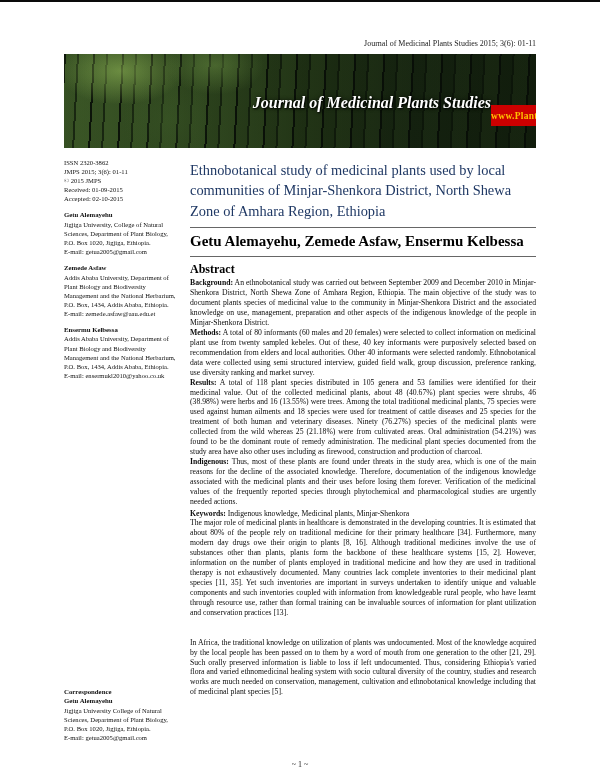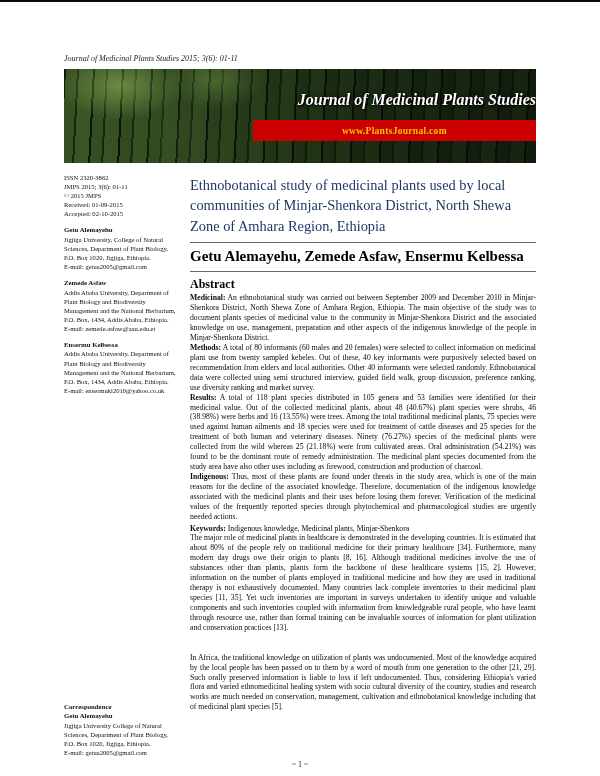--- a/index.html
+++ b/index.html
@@ -5,41 +5,41 @@
   * { margin:0; padding:0; box-sizing:border-box; }
   html, body { background:#ffffff; }
   .page {
     width:600px; height:776px; margin:0 auto; position:relative;
     background:#ffffff; color:#000;
     font-family:"Liberation Serif", serif;
     border-top:2px solid #0a0a0a;
     overflow:hidden;
   }
   .inner { padding:0 64px; }
-  .header-line { padding-top:52px; text-align:left; font-size:8px; color:#222;font-style:italic; }
+  .header-line { padding-top:37px; text-align:right; font-size:8px; color:#222; }
 
   
   .banner { position:relative; margin-top:6px; height:94px; overflow:hidden; background:#0b140a; }
   .banner-forest {
     position:absolute; inset:0;
     background:
       radial-gradient(ellipse 90px 48px at 12% 18%, rgba(160,200,95,0.50), transparent 70%),
       radial-gradient(ellipse 70px 42px at 32% 12%, rgba(120,160,75,0.40), transparent 70%),
       radial-gradient(ellipse 60px 60px at 22% 70%, rgba(60,90,40,0.35), transparent 75%),
       repeating-linear-gradient(93deg,
         rgba(8,14,7,0.92) 0 2px,
         rgba(45,68,28,0.28) 2px 13px,
         rgba(14,24,10,0.75) 13px 15px,
         rgba(60,88,38,0.30) 15px 29px),
       linear-gradient(90deg, #3a5526 0%, #2c421d 28%, #16240f 52%, #0a130a 74%, #060d06 100%);
   }
   .banner-right {
     position:absolute; left:40%; right:0; top:0; bottom:0;
-    display:flex; flex-direction:column; align-items:flex-end;
-    padding-top:22px;
+    display:flex; flex-direction:row; align-items:flex-start;
+    padding-top:40px;
   }
   .banner-title {
     color:#ffffff; font-weight:bold; font-style:italic; font-size:16px;
     white-space:nowrap; text-shadow:1px 1px 2px #000, 0 0 4px rgba(0,0,0,0.8);
   }
   .banner-band {
     margin-top:11px; width:100%; height:21px; background:#cc0000;
     display:flex; align-items:center; justify-content:center;
   }
   .banner-band span {
@@ -138,21 +138,21 @@
 
         <hr class="rule">
 
         <div class="paper-authors">Getu Alemayehu, Zemede Asfaw, Ensermu Kelbessa</div>
 
         <hr class="rule">
 
         <div class="section-heading">Abstract</div>
 
         <p class="abs">
-          <b>Medicinal:</b>
+          <b>Background:</b>
           <span>An ethnobotanical study was carried out between September 2009 and December 2010 in Minjar-Shenkora District, North Shewa Zone of Amhara Region, Ethiopia. The main objective of the study was to document plants species of medicinal value to the community in Minjar-Shenkora District and the associated knowledge on use, management, preparation and other aspects of the indigenous knowledge of the people in Minjar-Shenkora District.</span>
         </p>
         <p class="abs">
           <b>Methods:</b>
           <span>A total of 80 informants (60 males and 20 females) were selected to collect information on medicinal plant use from twenty sampled kebeles. Out of these, 40 key informants were purposively selected based on recommendation from elders and local authorities. Other 40 informants were selected randomly. Ethnobotanical data were collected using semi structured interview, guided field walk, group discussion, preference ranking, use diversity ranking and market survey.</span>
         </p>
         <p class="abs">
           <b>Results:</b>
           <span>A total of 118 plant species distributed in 105 genera and 53 families were identified for their medicinal value. Out of the collected medicinal plants, about 48 (40.67%) plant species were shrubs, 46 (38.98%) were herbs and 16 (13.55%) were trees. Among the total traditional medicinal plants, 75 species were used against human ailments and 18 species were used for treatment of cattle diseases and 25 species for the treatment of both human and veterinary diseases. Ninety (76.27%) species of the medicinal plants were collected from the wild whereas 25 (21.18%) were from cultivated areas. Oral administration (54.21%) was found to be the dominant route of remedy administration. The medicinal plant species documented from the study area have also other uses including as firewood, construction and production of charcoal.</span>
         </p>

